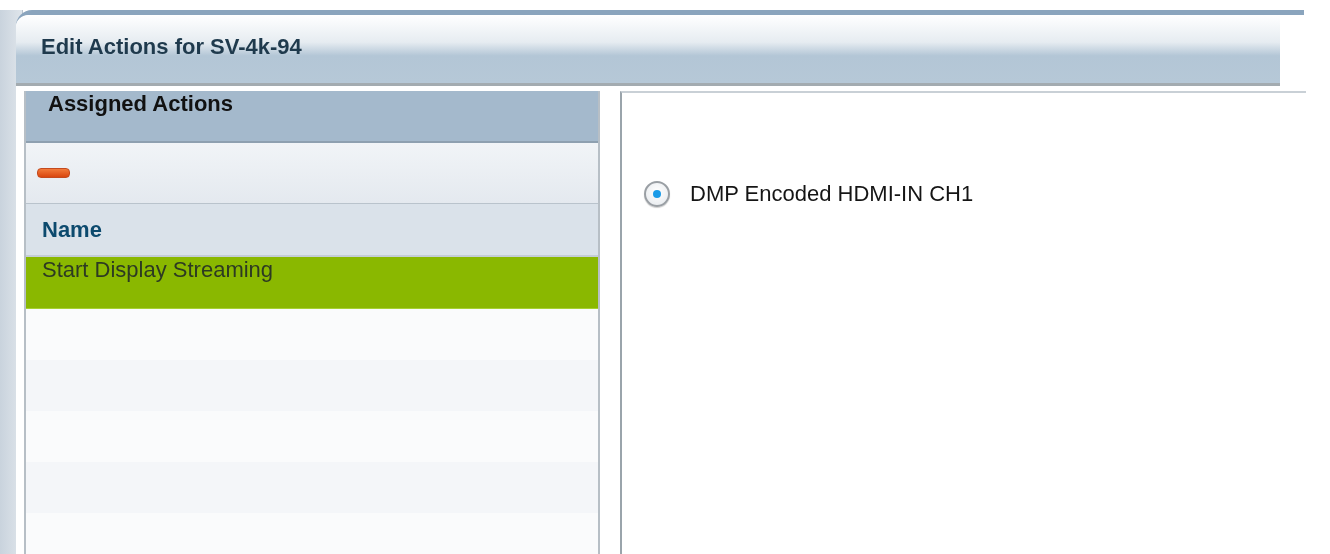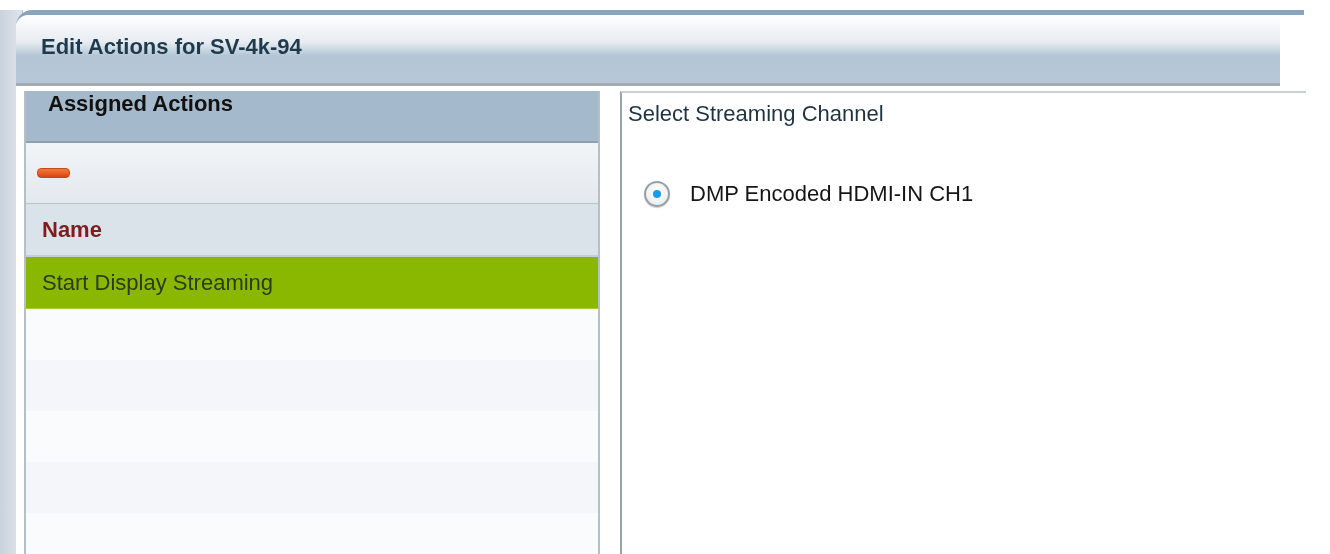--- a/index.html
+++ b/index.html
@@ -52,23 +52,23 @@
   }
   .remove-btn {
     position:absolute; left:11px; top:25px; width:31px; height:8px;
     background:linear-gradient(to bottom,#f27a3a,#d9460f);
     border-radius:4px; border:1px solid #c44a1e; cursor:pointer;
   }
   .col-header {
     height:51px; background:#dae2ea; border-bottom:2px solid #c4cdd5;
     display:flex; align-items:center;
   }
-  .col-name { margin-left:16px; font-size:22px; font-weight:bold; color:#7f1d1d; }
+  .col-name { margin-left:16px; font-size:22px; font-weight:bold; color:#0c4a6e; }
   .row {
-    height:51px; display:flex; align-items:center;
+    height:51px; display:flex; 
   }
   .row.selected { background:#8ab800; border-bottom:1px solid #a6d030; }
   .row .cell { margin-left:16px; font-size:22px; color:#2d3a22; }
   .row.empty:nth-child(odd) { background:#f4f6f9; }
   .row.empty:nth-child(even) { background:#fafbfc; }
   
   .right-panel {
     position:absolute; left:604px; top:76px; width:684px; height:468px;
     border-left:2px solid #9aa4ab; border-top:2px solid #c9d0d6;
     background:#ffffff;
@@ -119,21 +119,20 @@
       </div>
       <div class="row empty"></div>
       <div class="row empty"></div>
       <div class="row empty"></div>
       <div class="row empty"></div>
       <div class="row empty"></div>
     </div>
   </div>
 
   <div class="right-panel">
-    <div class="section-title">Select Streaming Channel</div>
     <label class="radio-row">
       <span class="radio">
         <span class="radio-dot"></span>
       </span>
       <span class="radio-label">DMP Encoded HDMI-IN CH1</span>
     </label>
   </div>
 </div>
 
 </body></html>

